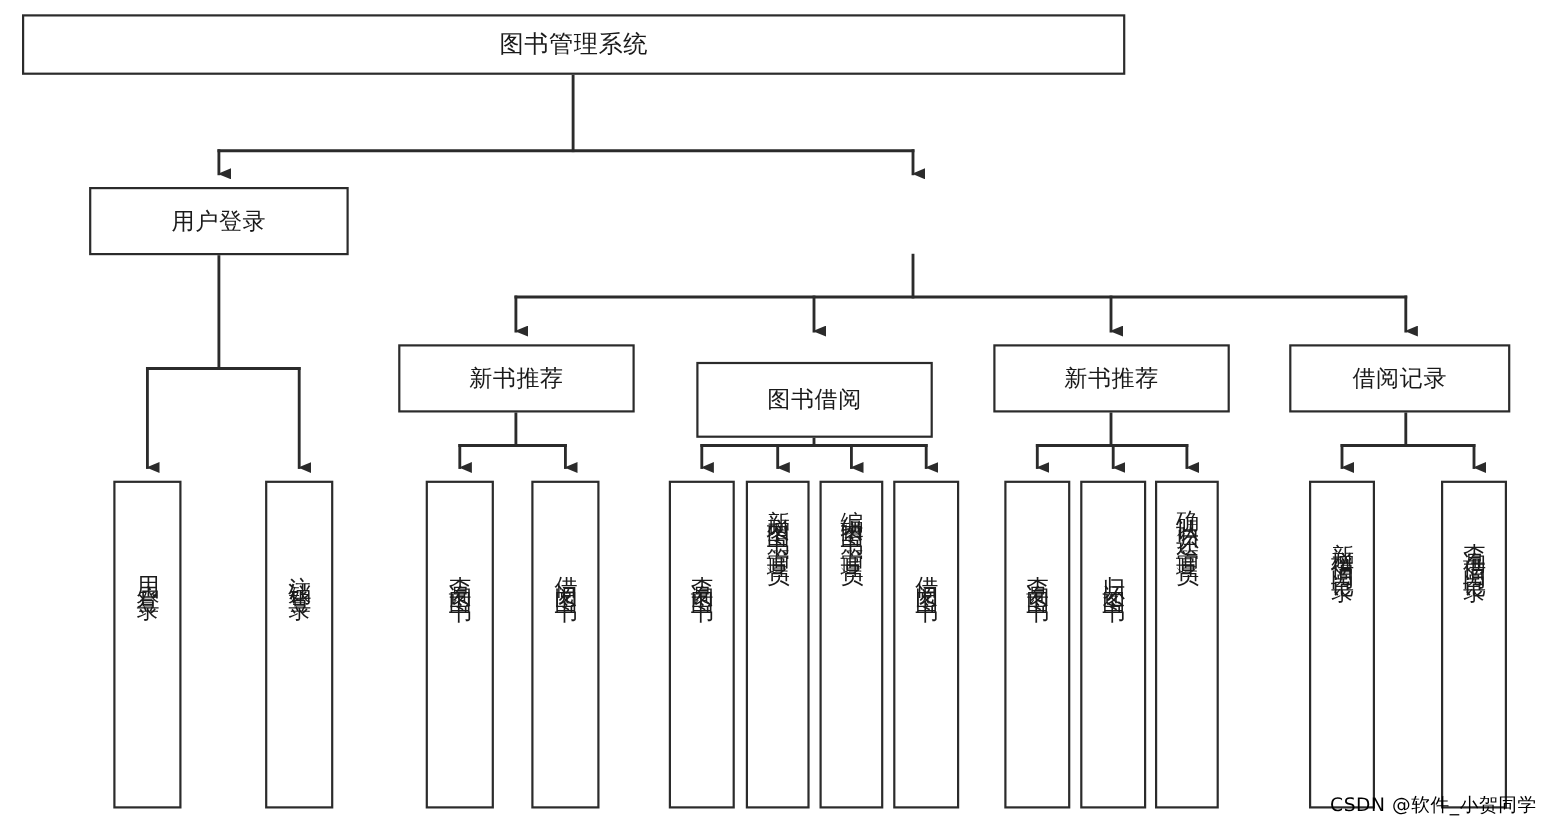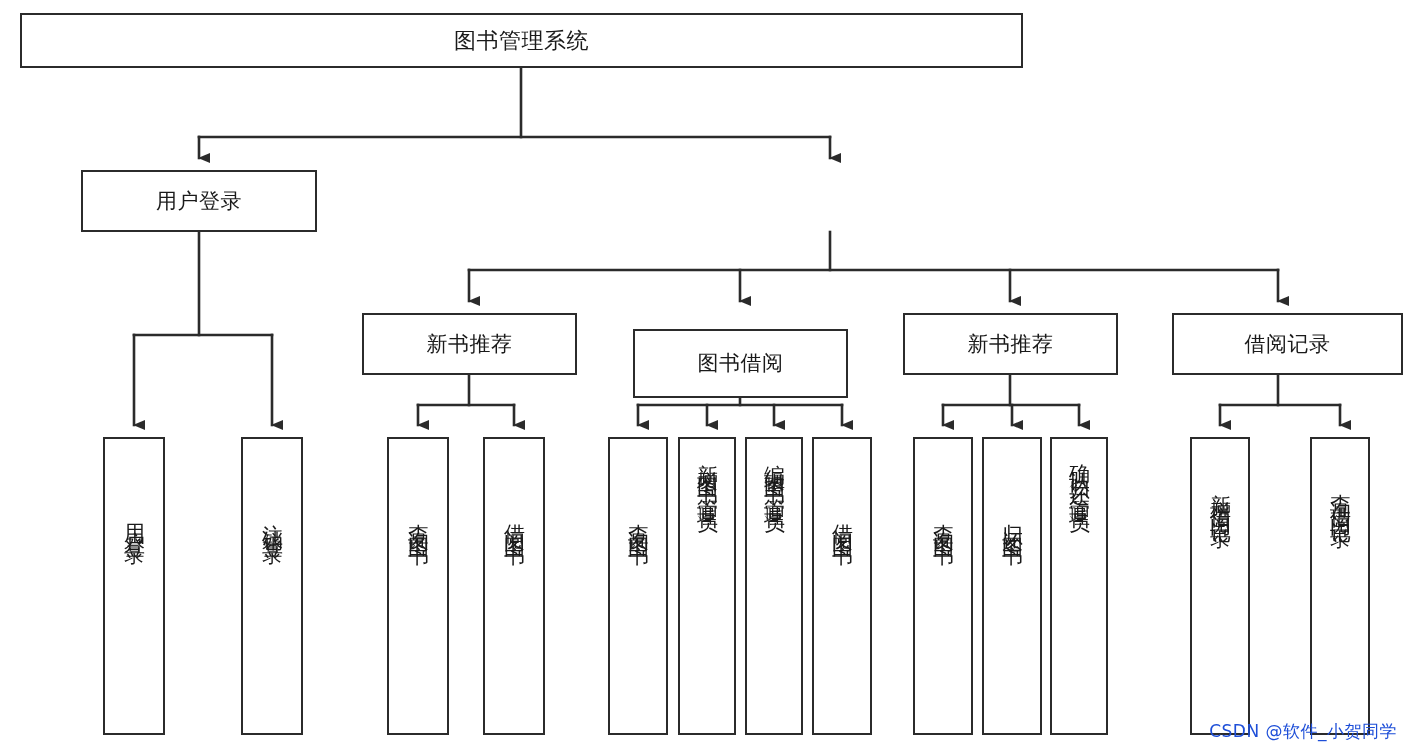--- a/index.html
+++ b/index.html
@@ -62,21 +62,21 @@
     white-space: nowrap;
   }
   .node.root .node-label {
     font-size: 22px;
   }
   #watermark {
     position: absolute;
     right: 8px;
     bottom: 4px;
     font-size: 17px;
-    color: #1d4ed8;
+    color: #000000;
     letter-spacing: 0.5px;
     white-space: nowrap;
     font-family: "DejaVu Sans", "Liberation Sans", sans-serif;
   }
 </style>
 </head>
 <body>
 
 <div id="canvas">
 
@@ -143,21 +143,21 @@
 
   <div class="node horiz" style="left:362px; top:313px; width:215px; height:62px;">
     <span class="node-label">新书推荐</span>
   </div>
   <div class="node horiz" style="left:633px; top:313px; width:215px; height:69px;margin-top:16px;">
     <span class="node-label">图书借阅</span>
   </div>
   <div class="node horiz" style="left:903px; top:313px; width:215px; height:62px;">
     <span class="node-label">新书推荐</span>
   </div>
-  <div class="node horiz" style="left:1172px; top:313px; width:231px; height:62px;">
+  <div class="node horiz" style="left:1172px; top:313px; width:201px; height:62px;">
     <span class="node-label">借阅记录</span>
   </div>
 
   <div class="node vert" style="left:103px; top:437px; width:62px; height:298px; padding-top:68px;">
     <span class="node-label">用户登录</span>
   </div>
   <div class="node vert" style="left:241px; top:437px; width:62px; height:298px; padding-top:68px;">
     <span class="node-label">注销登录</span>
   </div>
   <div class="node vert" style="left:387px; top:437px; width:62px; height:298px; padding-top:68px;">

